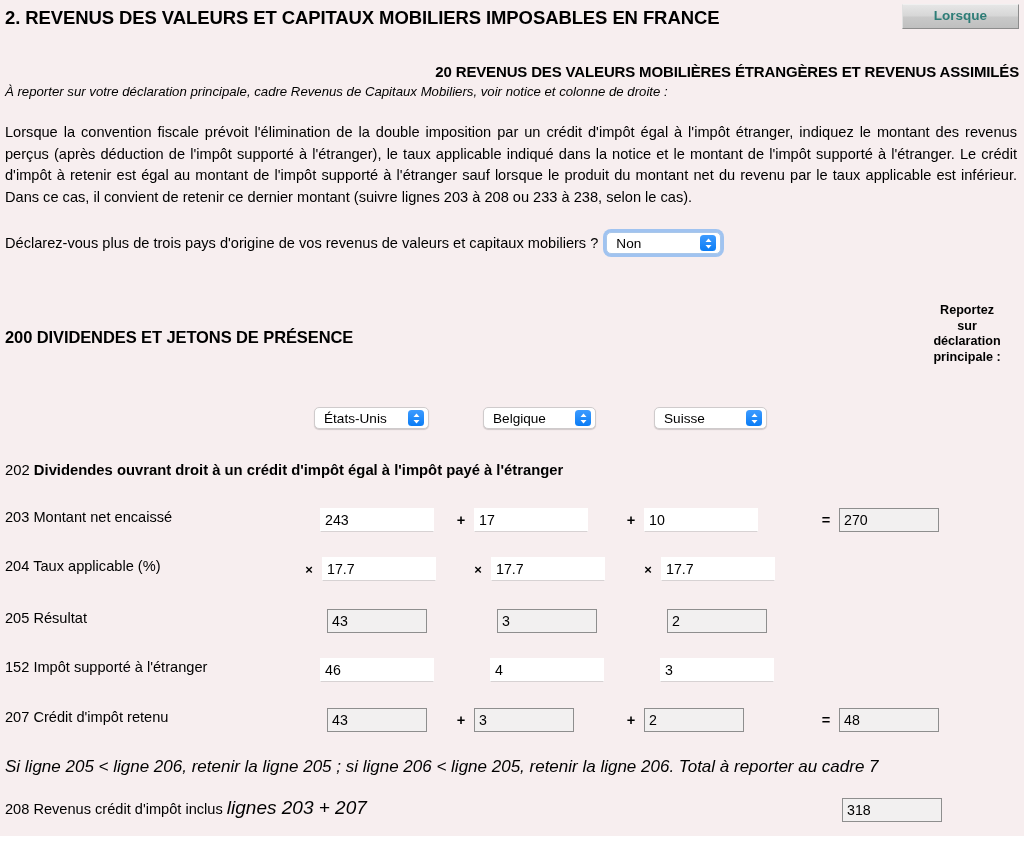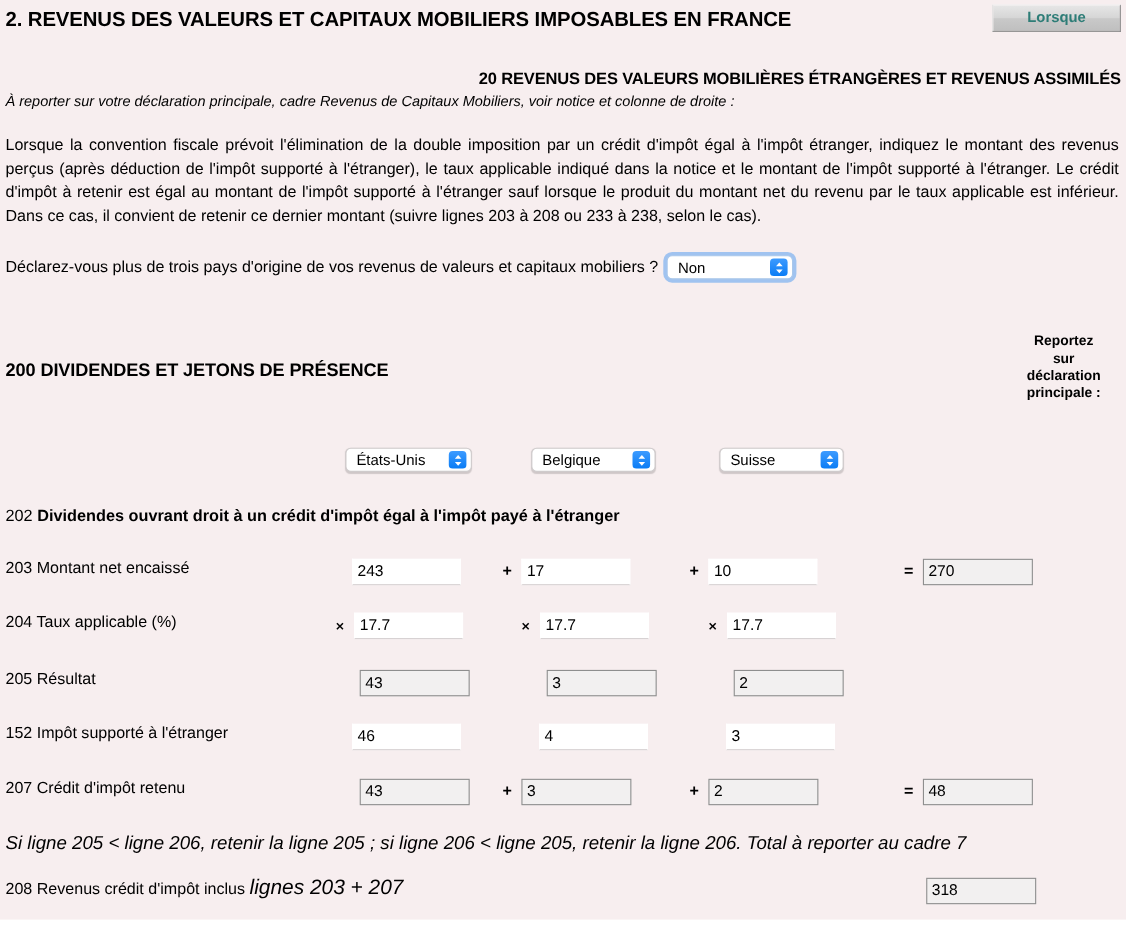--- a/index.html
+++ b/index.html
@@ -205,21 +205,21 @@
   .fld.readonly {
     background: #f2f0f0;
     border: 1px solid #8e8e8e;
   }
 
   .c1 { left: 315px; }
   .c2 { left: 473px; }
   .c3 { left: 643px; }
   .c4 { left: 822px; }
 
-  .w105 { width: 99px; }
+  .w105 { width: 114px; }
   .w100 { width: 100px; }
 
   .sel-c1 { left: 309px; }
   .sel-c2 { left: 478px; }
   .sel-c3 { left: 649px; }
   .sel-w1 { width: 115px; }
   .sel-w2 { width: 113px; }
   .sel-w3 { width: 113px; gap: 24px; }
 
   

